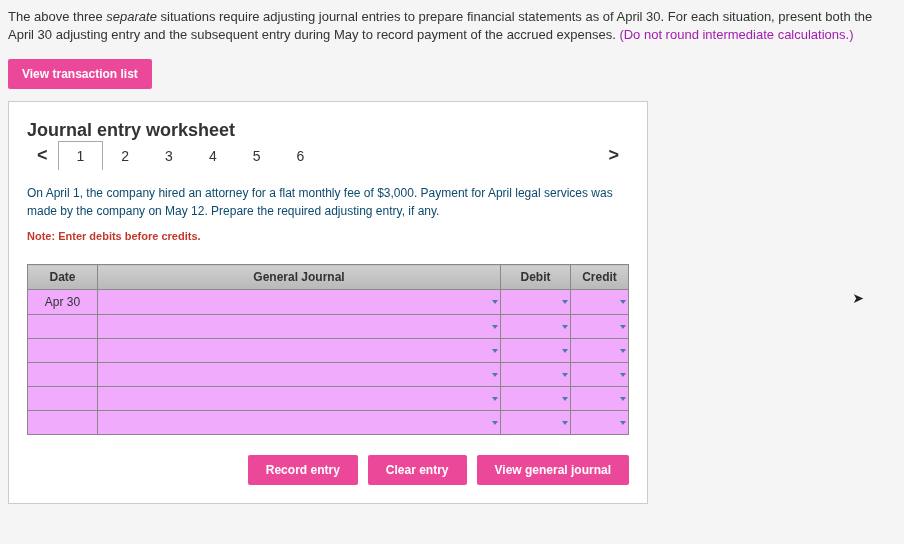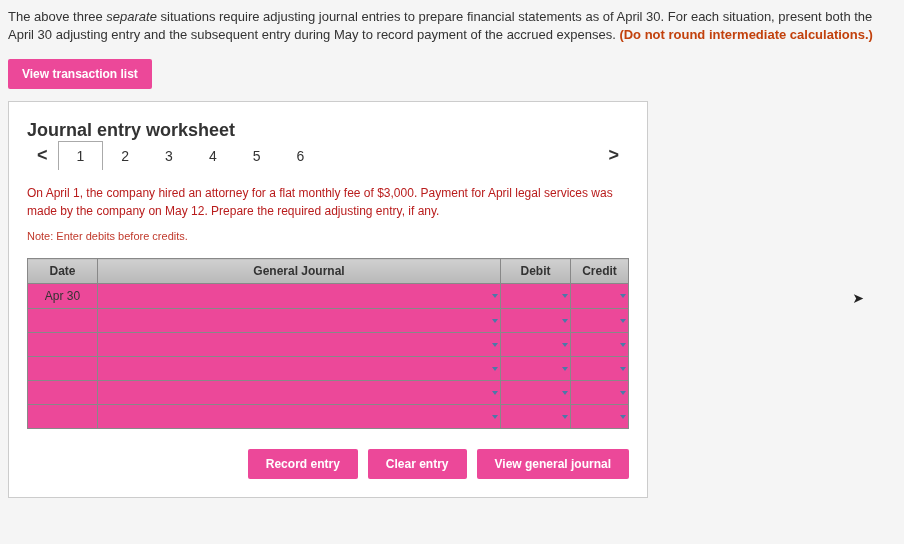--- a/index.html
+++ b/index.html
@@ -16,22 +16,22 @@
       position: relative;
     }
     .instructions {
       margin-bottom: 15px;
       line-height: 1.4;
     }
     .instructions .italic {
       font-style: italic;
     }
     .instructions .bold-red {
-      font-weight: bold;
-      color: #c2410c;
+      font-weight: normal;
+      color: #a21caf;
     }
     .btn-primary {
       background: #ec4899;
       color: white;
       border: none;
       padding: 8px 14px;
       font-size: 12px;
       font-weight: bold;
       cursor: pointer;
       border-radius: 2px;
@@ -77,47 +77,48 @@
       background: white;
       border: 1px solid #aaa;
       border-bottom: none;
       font-weight: normal;
     }
     .description {
       font-family: Verdana, sans-serif;
       font-size: 12px;
       line-height: 1.5;
       margin-bottom: 10px;
-      color: #b91c1c;
+      color: #0c4a6e;
     }
     .note {
       color: #c0392b;
       font-size: 11px;
-      margin-bottom: 16px;
+      margin-bottom: 22px;
+      font-weight: bold;
     }
     .journal-table {
       border-collapse: collapse;
       width: 100%;
       table-layout: fixed;
     }
     .journal-table th,
     .journal-table td {
       border: 1px solid #888;
       padding: 5px 6px;
       font-size: 12px;
       height: 24px;
     }
     .journal-table th {
       background: linear-gradient(#d0d0d0, #b8b8b8);
       text-align: center;
       font-weight: bold;
       color: #333;
     }
     .journal-table td {
-      background: #ec4899;
+      background: #f0abfc;
       position: relative;
     }
     .journal-table td.has-dropdown::after {
       content: '';
       position: absolute;
       right: 2px;
       top: 50%;
       transform: translateY(-50%);
       border-left: 3px solid transparent;
       border-right: 3px solid transparent;

